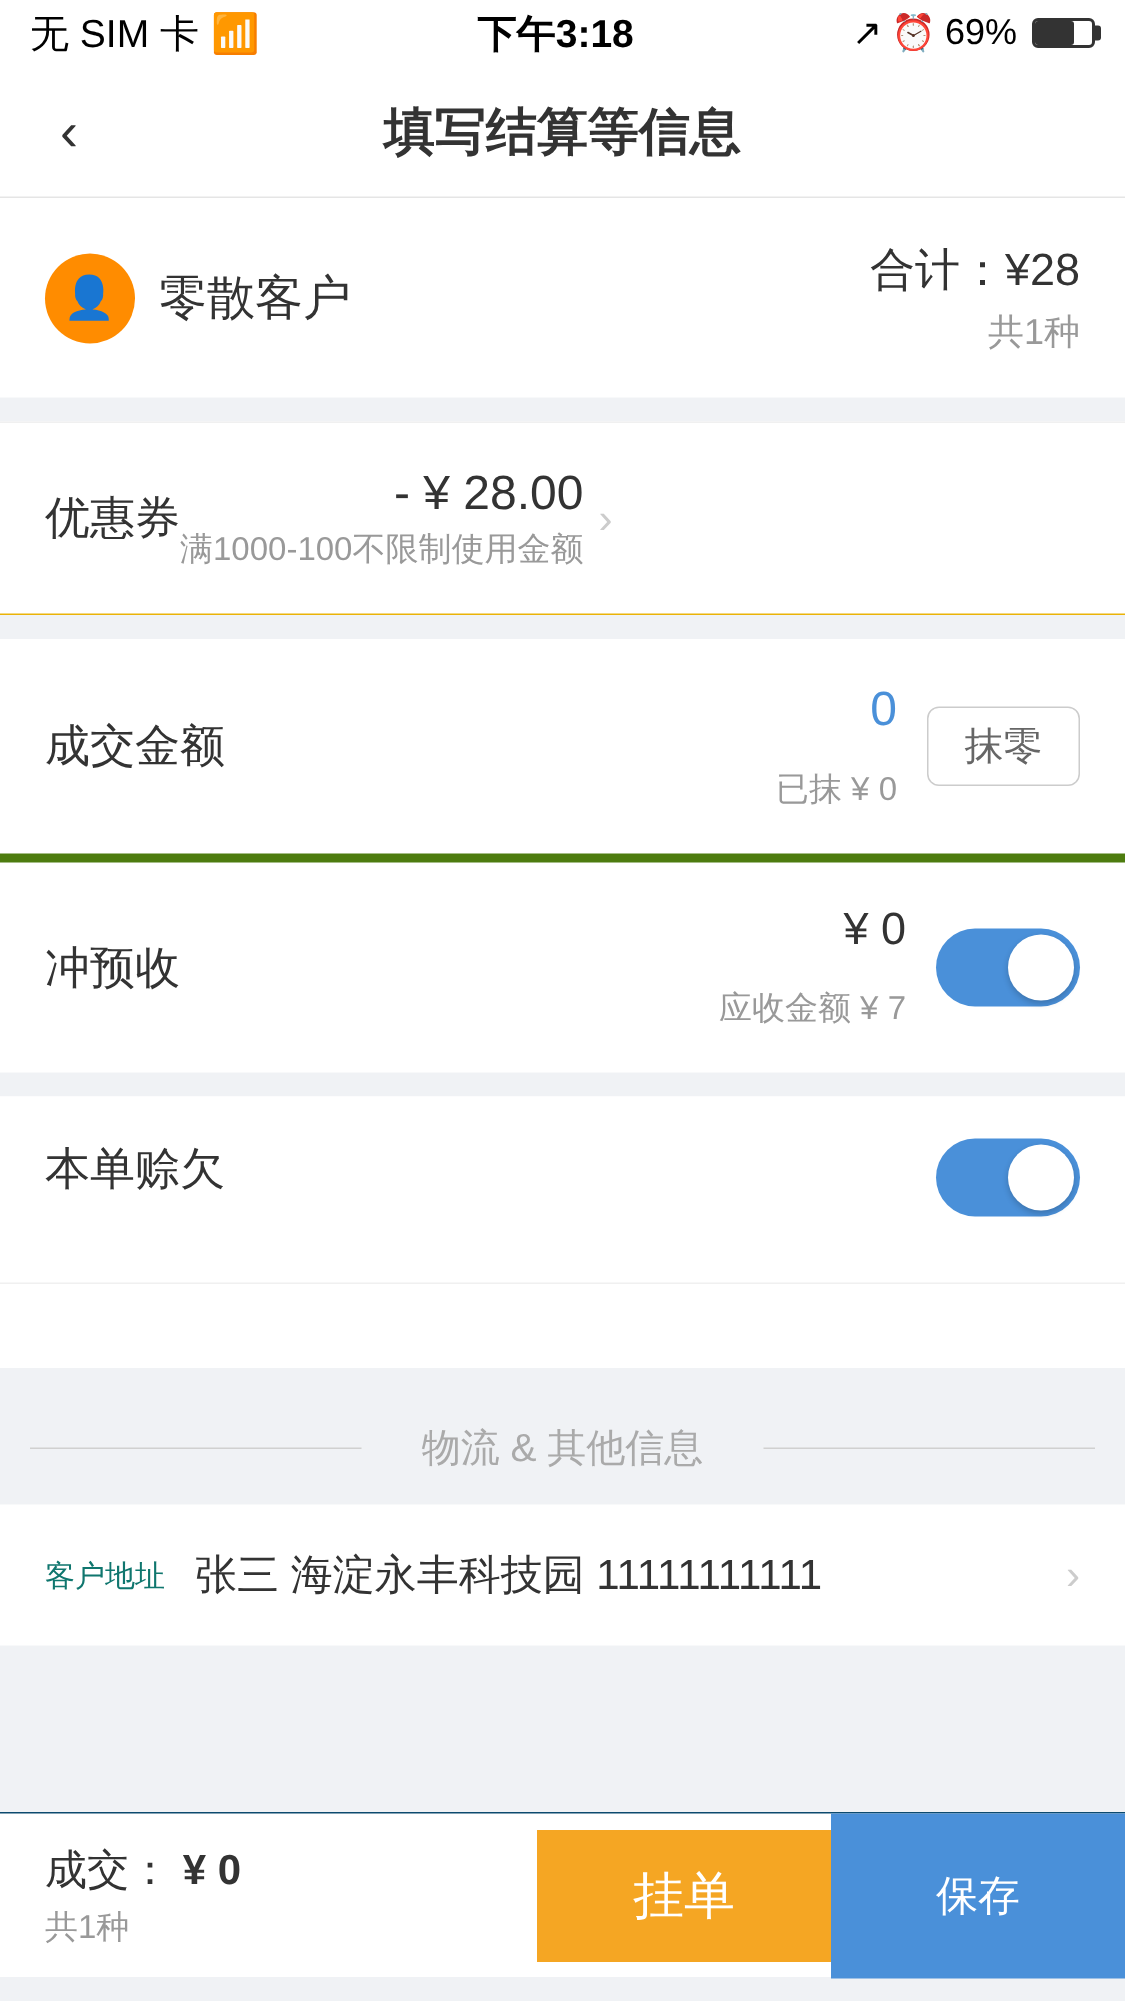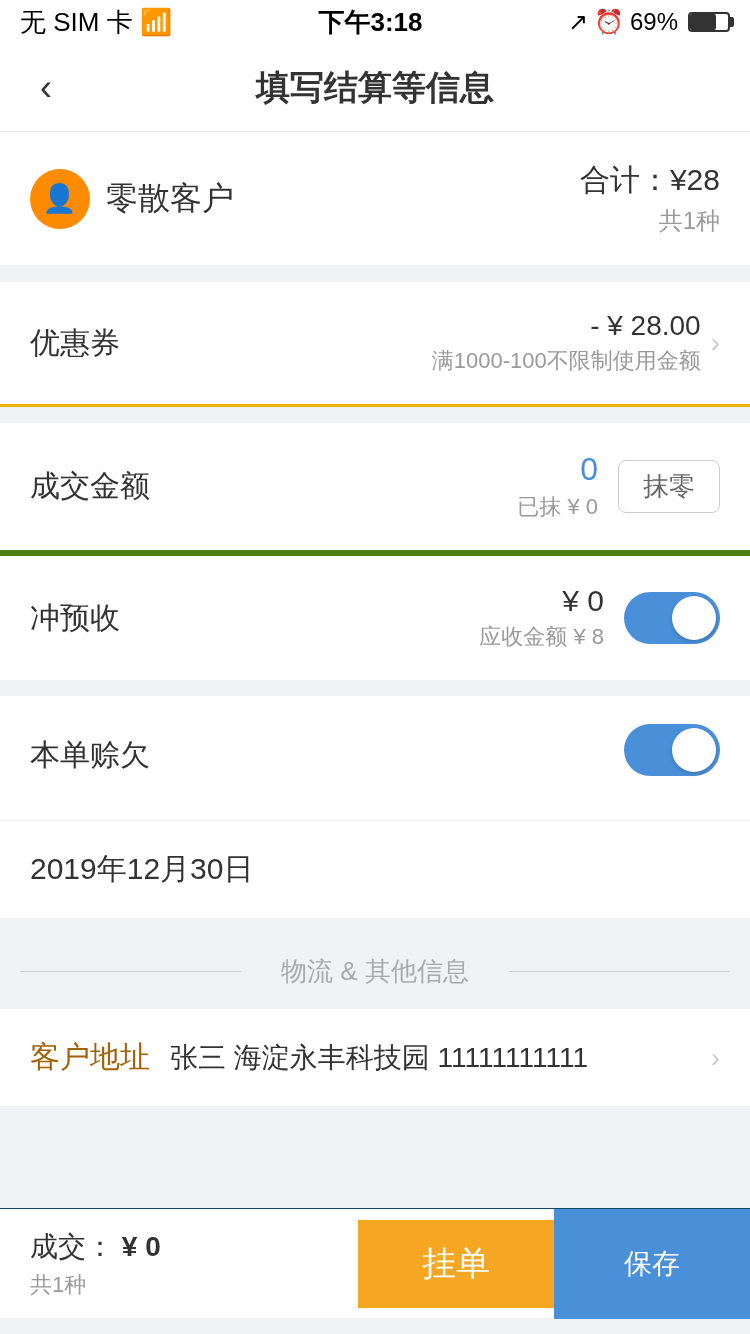--- a/index.html
+++ b/index.html
@@ -145,38 +145,37 @@
       color: #999;
       margin-top: 4px;
     }
 
     
     .coupon-row {
       background: #fff;
       padding: 28px 30px;
       display: flex;
       align-items: center;
-      justify-content: space-between;
       border-top: 1px solid #f0f0f0;
-      border-bottom: 3px solid #eab308;
+      border-bottom: 1px solid #eab308;
     }
     .coupon-label {
       font-size: 30px;
       color: #333;
     }
     .coupon-right {
       display: flex;
       align-items: center;
       gap: 10px;
     }
     .coupon-value-block {
       text-align: right;
     }
     .coupon-amount {
-      font-size: 28px;
+      font-size: 32px;
       color: #333;
       font-weight: 500;
     }
     .coupon-desc {
       font-size: 22px;
       color: #999;
       margin-top: 4px;
     }
     .chevron {
       color: #ccc;
@@ -216,21 +215,21 @@
       border-radius: 8px;
       padding: 8px 24px;
       font-size: 26px;
       color: #666;
       background: #fff;
       cursor: pointer;
     }
     .sub-text {
       font-size: 22px;
       color: #999;
-      margin-top: 4px;
+      margin-top: 20px;
       text-align: right;
     }
     .row-right-block {
       text-align: right;
     }
 
     
     .prepay-row {
       padding: 28px 30px;
       display: flex;
@@ -262,21 +261,21 @@
       right: 4px;
       box-shadow: 0 2px 4px rgba(0,0,0,0.2);
       transition: right 0.2s;
     }
 
     
     .debt-row {
       background: #fff;
       padding: 28px 30px;
       display: flex;
-      align-items: flex-end;
+      align-items: flex-start;
       justify-content: space-between;
       margin-bottom: 16px;
     }
     .debt-label {
       font-size: 30px;
       color: #333;
     }
 
     
     .due-date-row {
@@ -321,22 +320,22 @@
 
     
     .address-row {
       background: #fff;
       padding: 28px 30px;
       display: flex;
       align-items: center;
       justify-content: space-between;
     }
     .address-label {
-      font-size: 30px;
-      color: #a16207;
+      font-size: 20px;
+      color: #0f766e;
       white-space: nowrap;
       margin-right: 20px;
     }
     .address-value {
       font-size: 28px;
       color: #333;
       flex: 1;
     }
 
     
@@ -455,39 +454,38 @@
         </div>
         <button class="round-btn">抹零</button>
       </div>
     </div>
 
     <div class="prepay-row">
       <span class="row-label">冲预收</span>
       <div class="prepay-right">
         <div class="row-right-block">
           <div style="font-size:30px;color:#333;text-align:right;">¥ 0</div>
-          <div class="sub-text">应收金额 ¥ 8</div>
+          <div class="sub-text">应收金额 ¥ 7</div>
         </div>
         <div class="toggle-switch">
           <div class="toggle-knob"></div>
         </div>
       </div>
     </div>
   </div>
 
   <div class="section-card">
     <div class="debt-row">
       <span class="debt-label">本单赊欠</span>
       <div class="toggle-switch">
         <div class="toggle-knob"></div>
       </div>
     </div>
 
     <div class="due-date-row">
-      <span class="due-value">2019年12月30日</span>
     </div>
   </div>
 
   <div class="logistics-divider">
     <div class="divider-line"></div>
     <span class="divider-text">物流 &amp; 其他信息</span>
     <div class="divider-line"></div>
   </div>
 
   <div class="section-card">

